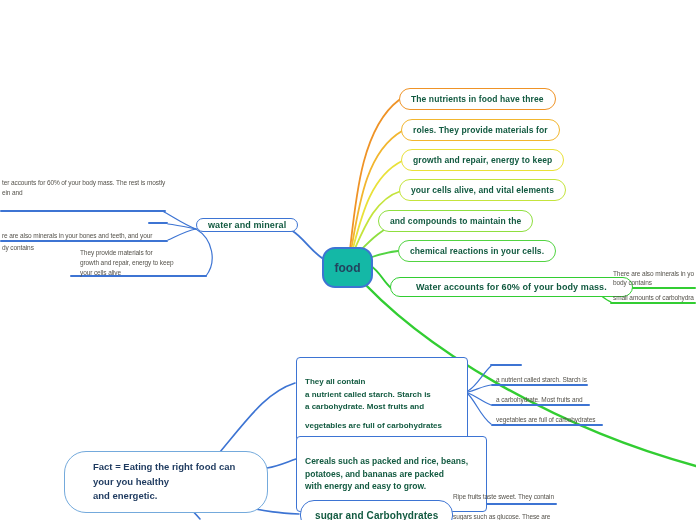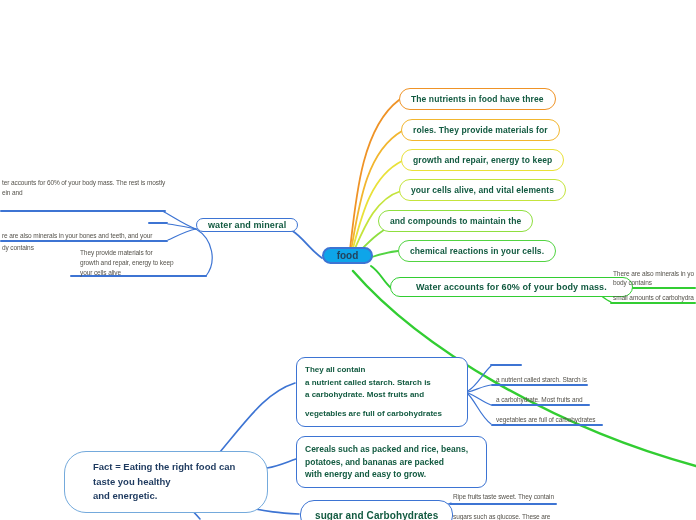--- a/index.html
+++ b/index.html
@@ -3,23 +3,23 @@
 <meta charset="utf-8">
 <style>
   html,body{margin:0;padding:0;background:#ffffff;}
   #canvas{position:relative;width:696px;height:520px;overflow:hidden;background:#ffffff;
           font-family:"Liberation Sans","DejaVu Sans",sans-serif;}
   #wires{position:absolute;left:0;top:0;z-index:0;}
   .node{position:absolute;z-index:2;background:#ffffff;border:1.7px solid #3d74d3;
         display:flex;align-items:center;justify-content:center;white-space:nowrap;
         color:#125a40;font-weight:bold;box-sizing:border-box;}
   .pill{border-radius:12px;height:22px;font-size:8.5px;padding:0 11px;letter-spacing:.1px;}
-  .root{border-radius:13px;font-size:10px;color:#22435e;background:#0ea5e9;
-        width:51px;height:17px;border-width:2px;}
-  .multi{display:block;border-radius:9px;font-size:8px;line-height:12.5px;padding:6px 8px;}
+  .root{border-radius:13px;font-size:12px;color:#22435e;background:#14b8a6;
+        width:51px;height:41px;border-width:2px;}
+  .multi{display:block;border-radius:4px;font-size:8px;line-height:12.5px;padding:18px 8px;}
   .multi span{display:block;}
   .ann{position:absolute;z-index:2;font-size:6.5px;line-height:10px;font-weight:normal;
        color:#55524b;white-space:nowrap;letter-spacing:-.1px;}
   .ann span{display:block;}
   .uline{position:absolute;z-index:1;height:2px;border-radius:1px;}
   .u-blue{background:#3d74d3;}
   .u-green{background:#32cd32;}
   .clipL{position:absolute;overflow:hidden;z-index:2;}
 </style>
 </head>
@@ -97,21 +97,21 @@
     <span>body contains</span>
   </div>
   <div class="uline u-green" style="left:610px;top:287px;width:86px;"></div>
   <div class="ann" style="left:613px;top:293px;">
     <span>small amounts of carbohydra</span>
   </div>
   <div class="uline u-green" style="left:610px;top:302px;width:86px;"></div>
 
   <div class="node multi" style="left:64px;top:451px;width:204px;border-radius:22px;font-size:9.5px;line-height:14.5px;padding:8px 28px;color:#1e3a5f;border-color:#74aadc;">
     <span>Fact = Eating the right food can</span>
-    <span>taste you healthy</span>
+    <span>your you healthy</span>
     <span>and energetic.</span>
   </div>
 
   <div class="node multi" style="left:296px;top:357px;width:172px;">
     <span>They all contain</span>
     <span>a nutrient called starch. Starch is</span>
     <span>a carbohydrate. Most fruits and</span>
     <span style="height:6px;"></span>
     <span>vegetables are full of carbohydrates</span>
   </div>

